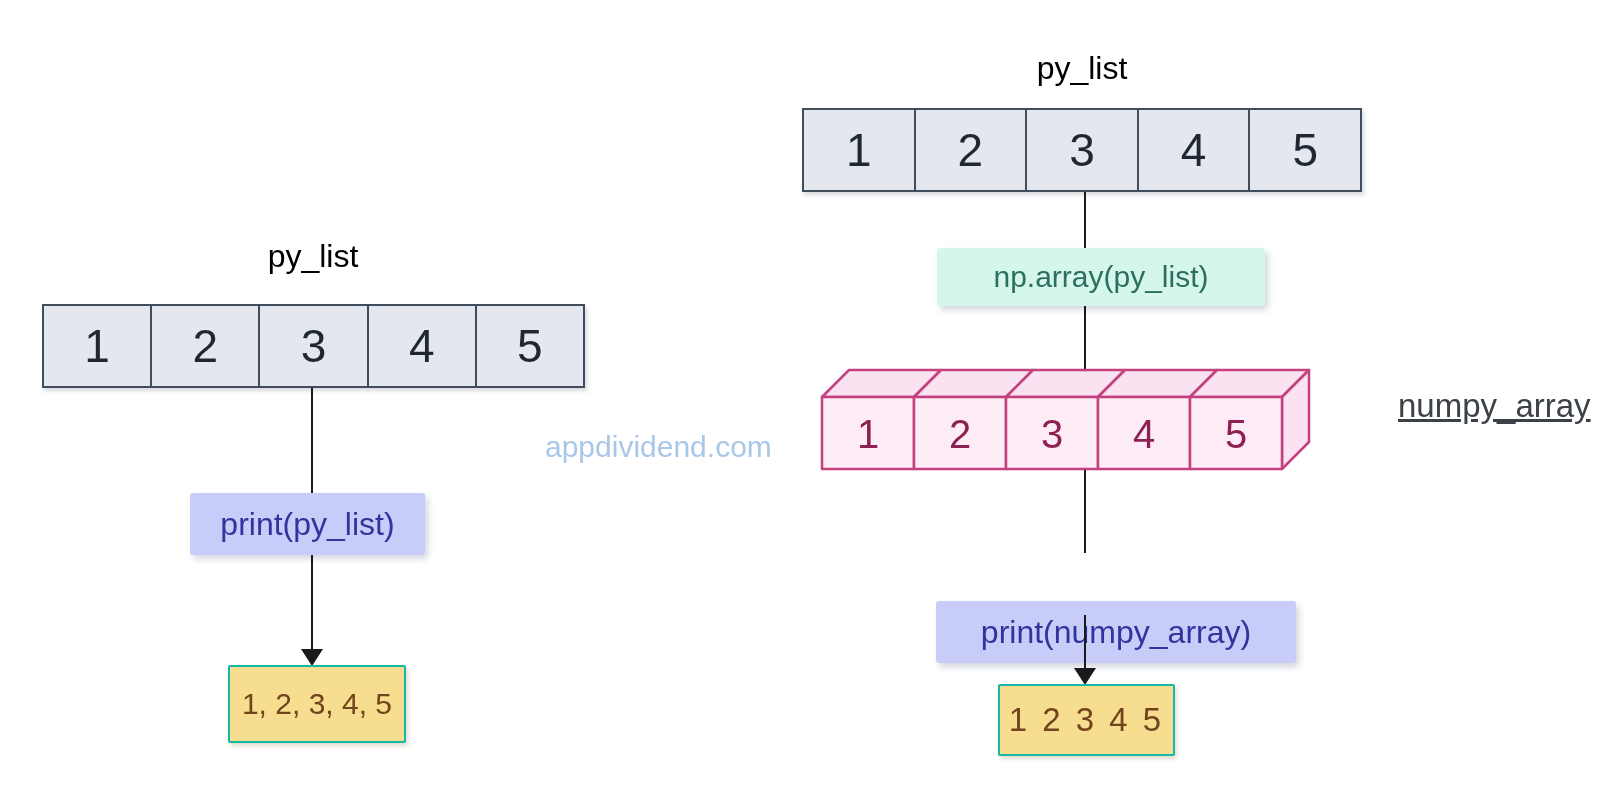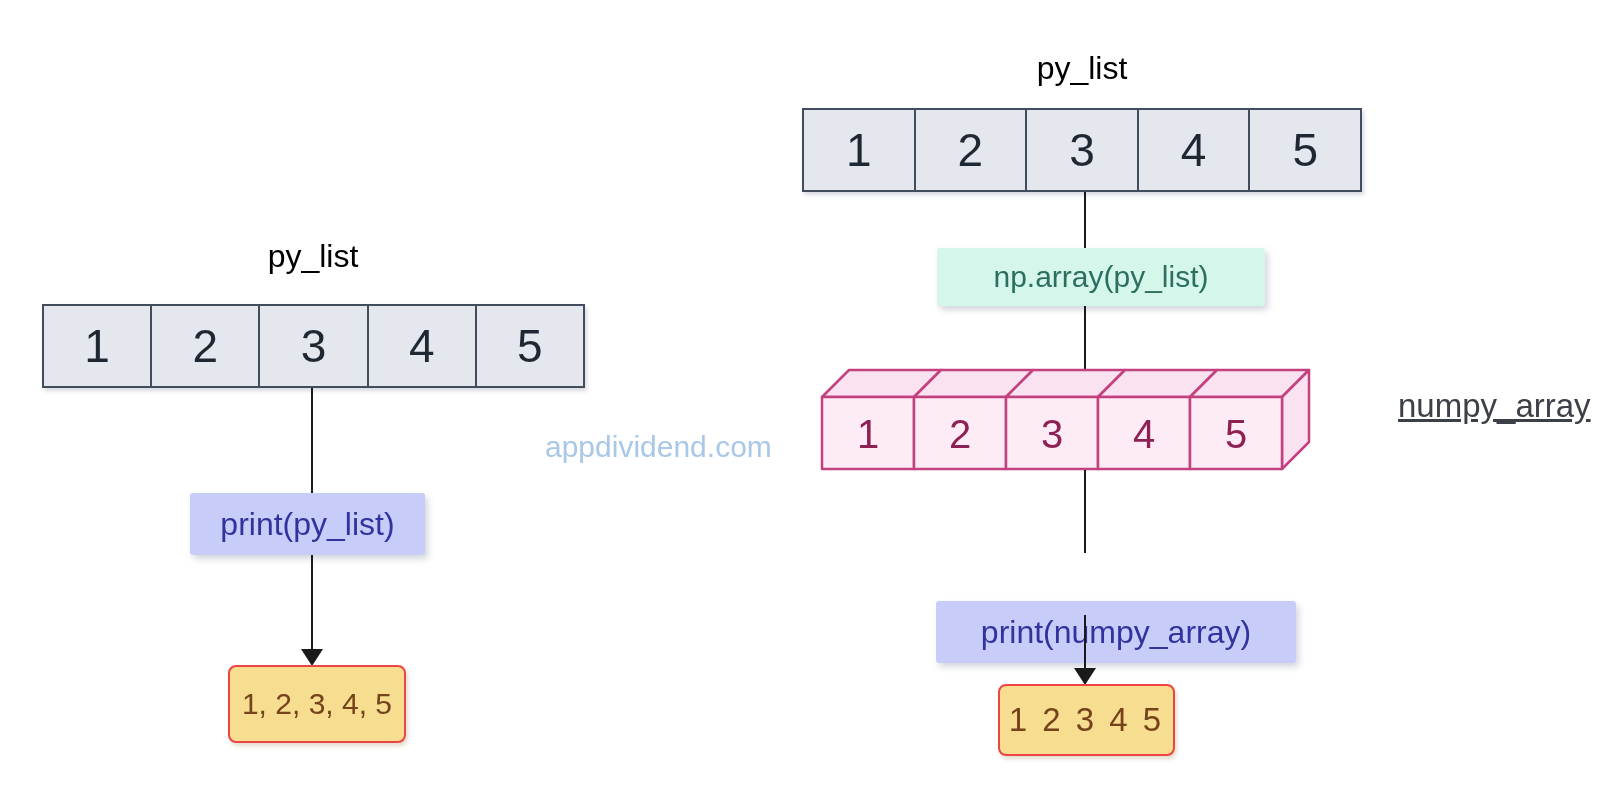--- a/index.html
+++ b/index.html
@@ -30,22 +30,22 @@
   }
   .op-box {
     position:absolute; display:flex; align-items:center; justify-content:center;
     box-sizing:border-box; border-radius:3px;
     box-shadow:3px 4px 6px rgba(130,140,160,0.35);
   }
   .lavender { background:#c7cdf8; color:#33339e; font-size:32px; }
   .mint     { background:#d5f6eb; color:#2c6f5f; font-size:30px; }
   .out-box {
     position:absolute; display:flex; align-items:center; justify-content:center;
-    box-sizing:border-box; background:#f6dd90; border:2px solid #ef4444;
-    color:#74431b; border-radius:8px;
+    box-sizing:border-box; background:#f6dd90; border:2px solid #14b8a6;
+    color:#74431b; border-radius:2px;
     box-shadow:2px 3px 4px rgba(160,140,90,0.30);
     text-align:center;
   }
   .out-left  { font-size:30px; }
   .out-right { font-size:33px; letter-spacing:3px; }
   .numpy3d { position:absolute; }
   .numpy-side-label {
     position:absolute; font-size:33px; color:#3c4148; white-space:nowrap;
   }
   .watermark {

